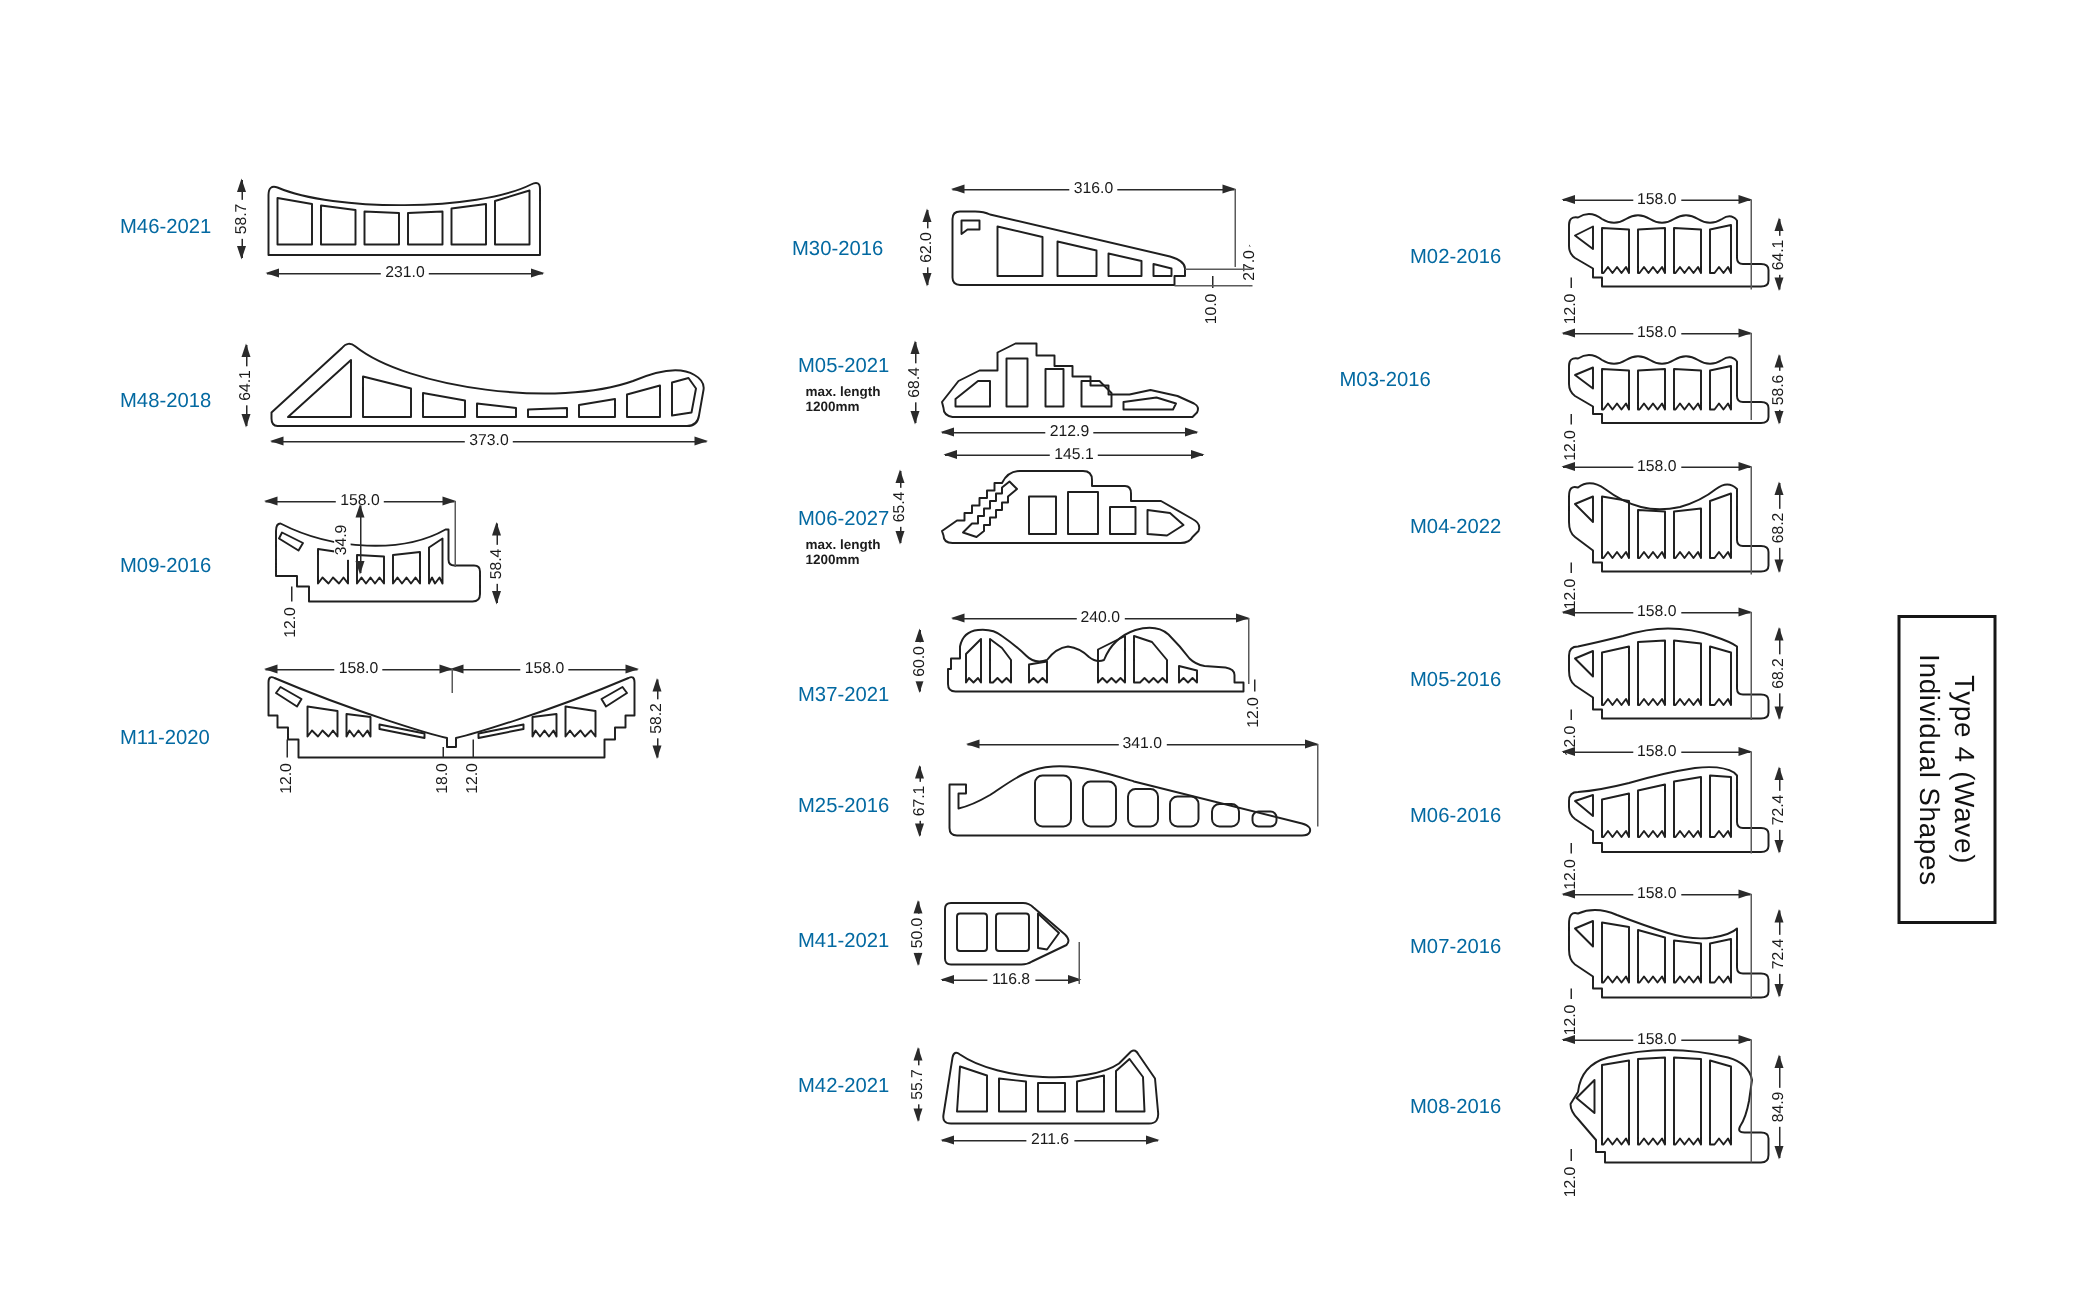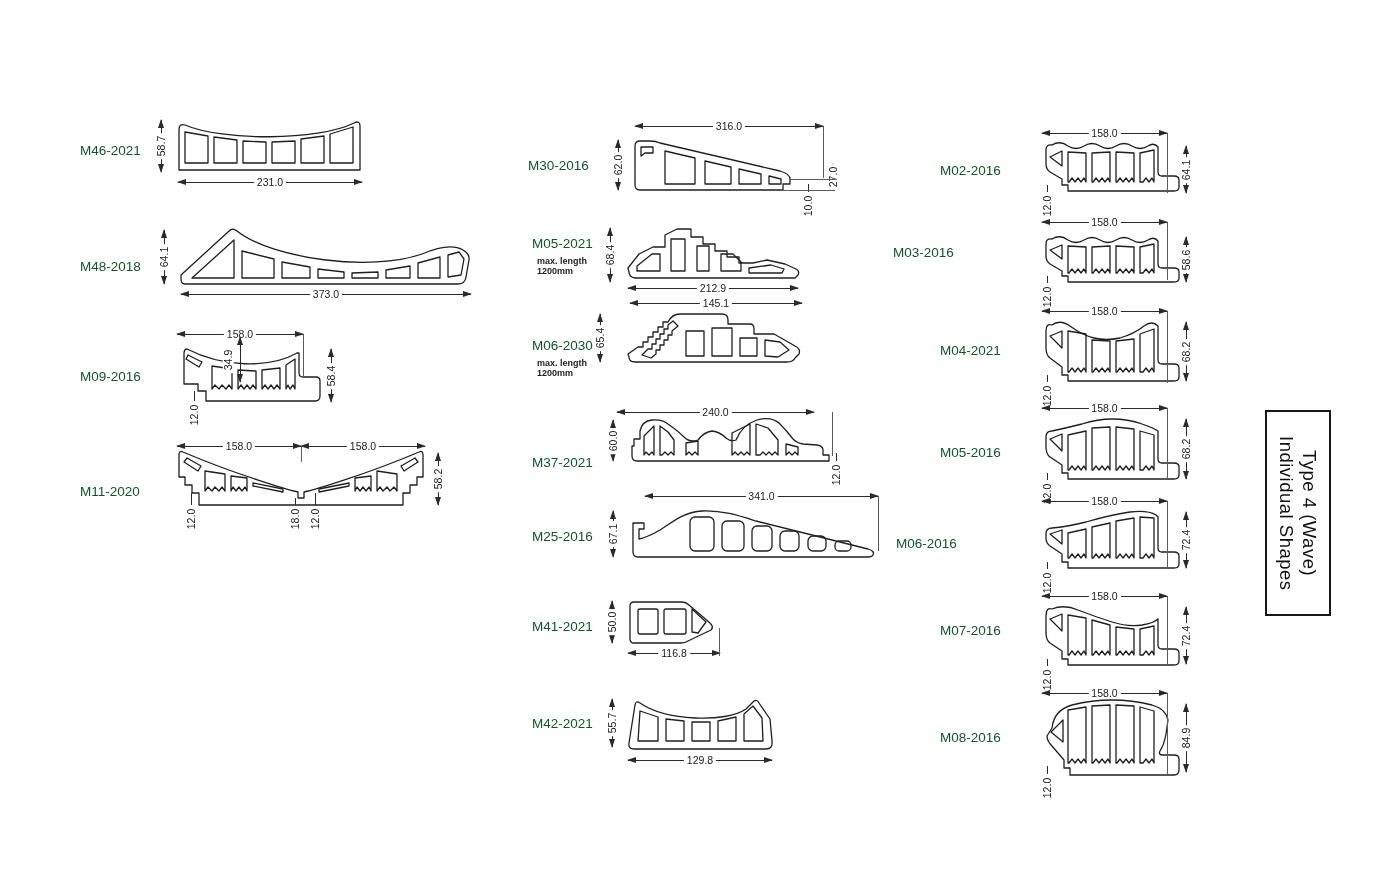--- a/index.html
+++ b/index.html
@@ -1,18 +1,18 @@
 <!DOCTYPE html>
 <html><head>
 <meta charset="utf-8">
 <style>
   html,body{margin:0;padding:0;background:#fff;}
   .sheet{position:relative;width:1400px;height:875px;background:#ffffff;overflow:hidden;
          font-family:"Liberation Sans",sans-serif;color:#1a1a1a;}
-  .mlabel{position:absolute;font-size:13.5px;color:#14532d;white-space:nowrap;}
+  .mlabel{position:absolute;font-size:13.5px;color:#0369a1;white-space:nowrap;}
   .mnote{position:absolute;font-size:9px;font-weight:bold;color:#1c1c1c;white-space:nowrap;}
   svg.shape{position:absolute;overflow:visible;}
   svg.shape path, svg.shape rect{fill:none;stroke:#1f1f1f;stroke-width:1.3;
         stroke-linejoin:round;stroke-linecap:round;}
   
   .hdim{position:absolute;height:0;border-top:1px solid #2a2a2a;}
   .hdim .a{position:absolute;width:0;height:0;}
   .hdim .al{left:-1px;top:-4px;border-top:3px solid transparent;border-bottom:3px solid transparent;border-right:9px solid #2a2a2a;}
   .hdim .ar{right:-1px;top:-4px;border-top:3px solid transparent;border-bottom:3px solid transparent;border-left:9px solid #2a2a2a;}
   .hdim .lbl{position:absolute;left:50%;top:-1px;transform:translate(-50%,-50%);
@@ -193,21 +193,21 @@
       <i class="a at"></i>
       <i class="a ab"></i>
       <span class="lbl">68.4</span>
     </div>
   <div class="hdim" style="left:628px;top:288px;width:170px">
       <i class="a al"></i>
       <i class="a ar"></i>
       <span class="lbl">212.9</span>
     </div>
 
-  <div class="mlabel" style="left:532px;top:338px">M06-2030</div>
+  <div class="mlabel" style="left:532px;top:338px">M06-2027</div>
   <div class="mnote" style="left:537px;top:358px">max. length</div>
   <div class="mnote" style="left:537px;top:368px">1200mm</div>
   <svg class="shape" style="left:626px;top:310px" width="180" height="56" viewBox="0 0 180 56">
     <path d="M2,44 L12,37 L17,37 L17,32 L22,32 L22,27 L27,27 L27,22 L32,22 L32,17 L37,17 L37,12 L42,12 Q46,4 54,4 L96,4 Q102,4 102,10 L102,14 L124,14 Q128,14 128,19 L128,24 L148,24 L169,36 Q175,39 173,44 L169,48 Q167,52 161,52 L9,52 Q3,52 3,47 Z"></path>
     <path d="M16,45 L22,39 L26,39 L26,34 L30,34 L30,29 L34,29 L34,24 L38,24 L38,19 L42,19 L42,15 L47,11 L52,16 L46,21 L46,25 L42,25 L42,30 L38,30 L38,35 L34,35 L34,40 L30,40 L30,44 L25,48 Z"></path>
     <path d="M60,21 L78,21 L78,46 L60,46 Z"></path>
       <path d="M86,18 L106,18 L106,46 L86,46 Z"></path>
     <path d="M114,28 L131,28 L131,46 L114,46 Z"></path>
       <path d="M139,30 L154,32 L163,40 L152,47 L139,46 Z"></path>
   </svg>
@@ -225,21 +225,21 @@
   <div class="mlabel" style="left:532px;top:455px">M37-2021</div>
   <svg class="shape" style="left:628px;top:416px" width="206" height="52" viewBox="0 0 206 52">
     <path d="M12,23 L12,15 Q14,5 24,4 Q34,3 40,8 Q50,15 56,21 Q62,27 70,24 Q76,16 84,15 Q92,16 98,22 Q103,26 108,24 Q114,9 129,4 Q143,0 151,7 Q159,15 165,23 Q169,27 175,28 L189,29 Q195,30 195,34 L195,39 L201,39 L201,45 L9,45 Q4,45 4,40 L4,30 L6,30 L6,23 Z"></path>
     <path d="M16,20 L26,10 L26,39 L24,36 L21,39 L18,36 L16,39 Z"></path>
     <path d="M32,10 L40,16 L46,24 L46,39 L43,36 L40,39 L37,36 L34,39 L32,39 Z"></path>
     <path d="M58,27 L70,25 L70,39 L67,36 L64,39 L61,36 L58,39 Z"></path>
     <path d="M104,17 L122,8 L122,39 L119,36 L116,39 L113,36 L110,39 L107,36 L104,39 Z"></path>
     <path d="M128,8 L140,12 L150,24 L150,39 L147,36 L144,39 L141,36 L138,39 L135,36 L132,39 L128,39 Z"></path>
     <path d="M158,28 L170,31 L170,39 L167,36 L164,39 L161,36 L158,39 Z"></path>
   </svg>
-  <div class="hdim" style="left:617px;top:412px;width:197px">
+  <div class="hdim" style="left:635px;top:412px;width:197px">
       <i class="a al"></i>
       <i class="a ar"></i>
       <span class="lbl">240.0</span>
     </div>
   <div class="vdim" style="left:613px;top:420px;height:41px">
       <i class="a at"></i>
       <i class="a ab"></i>
       <span class="lbl">60.0</span>
     </div>
   <div class="vdim vout" style="left:836px;top:453px;height:8px">
@@ -298,21 +298,21 @@
     <path d="M118,17 L127,9 L136,21 L137,44 L118,44 Z"></path>
   </svg>
   <div class="vdim" style="left:612px;top:699px;height:48px">
       <i class="a at"></i>
       <i class="a ab"></i>
       <span class="lbl">55.7</span>
     </div>
   <div class="hdim" style="left:628px;top:760px;width:144px">
       <i class="a al"></i>
       <i class="a ar"></i>
-      <span class="lbl">129.8</span>
+      <span class="lbl">211.6</span>
     </div>
 
   <div class="mlabel" style="left:940px;top:163px">M02-2016</div>
   <svg class="shape" style="left:1040px;top:140px" width="145" height="54" viewBox="0 0 145 54">
     <path d="M12,5 Q20,0 28,6 Q36,11 44,6 Q52,1 60,6 Q68,11 76,6 Q84,1 92,6 Q100,11 108,6 Q114,2 118,7 L118,32 Q118,36 122,36 L134,36 Q139,36 139,40 L139,47 Q139,51 134,51 L28,51 L28,45 L22,45 L22,39 L10,32 Q6,29 6,24 L6,10 Q6,4 12,5 Z"></path>
     <path d="M10,17 L22,11 L22,26 Z"></path>
     <path d="M28,12 L46,13 L46,42 L44,38 L41,42 L38,38 L35,42 L32,38 L29,42 L28,42 Z"></path>
     <path d="M52,13 L70,12 L70,42 L68,38 L65,42 L62,38 L59,42 L56,38 L53,42 L52,42 Z"></path>
     <path d="M76,12 L94,13 L94,42 L92,38 L89,42 L86,38 L83,42 L80,38 L77,42 L76,42 Z"></path>
     <path d="M100,13 L114,10 L114,42 L112,38 L109,42 L106,38 L103,42 L100,42 Z"></path>
@@ -349,21 +349,21 @@
   <div class="vdim" style="left:1186px;top:237px;height:45px">
       <i class="a at"></i>
       <i class="a ab"></i>
       <span class="lbl">58.6</span>
     </div>
   <div class="vdim vout" style="left:1047px;top:276px;height:7px">
       <span class="lbl">12.0</span>
     </div>
   <div class="xline" style="left:1167px;top:222px;width:1px;height:58px"></div>
 
-  <div class="mlabel" style="left:940px;top:343px">M04-2021</div>
+  <div class="mlabel" style="left:940px;top:343px">M04-2022</div>
   <svg class="shape" style="left:1040px;top:318px" width="145" height="66" viewBox="0 0 145 66">
     <path d="M12,7 Q20,1 30,8 Q42,17 54,20 Q66,23 80,20 Q94,16 104,8 Q112,2 118,8 L118,42 Q118,46 122,46 L134,46 Q139,46 139,50 L139,59 Q139,63 134,63 L28,63 L28,57 L22,57 L22,49 L10,40 Q6,37 6,30 L6,13 Q6,5 12,7 Z"></path>
     <path d="M10,18 L22,13 L22,30 Z"></path>
     <path d="M28,13 L46,16 L46,54 L44,50 L41,54 L38,50 L35,54 L32,50 L29,54 L28,54 Z"></path>
     <path d="M52,22 L70,23 L70,54 L68,50 L65,54 L62,50 L59,54 L56,50 L53,54 L52,54 Z"></path>
     <path d="M76,23 L94,21 L94,54 L92,50 L89,54 L86,50 L83,54 L80,50 L77,54 L76,54 Z"></path>
     <path d="M100,16 L114,11 L114,54 L112,50 L109,54 L106,50 L103,54 L100,54 Z"></path>
   </svg>
   <div class="hdim" style="left:1042px;top:311px;width:125px">
       <i class="a al"></i>
@@ -397,21 +397,21 @@
   <div class="vdim" style="left:1186px;top:419px;height:60px">
       <i class="a at"></i>
       <i class="a ab"></i>
       <span class="lbl">68.2</span>
     </div>
   <div class="vdim vout" style="left:1047px;top:473px;height:7px">
       <span class="lbl">12.0</span>
     </div>
   <div class="xline" style="left:1167px;top:408px;width:1px;height:72px"></div>
 
-  <div class="mlabel" style="left:896px;top:536px">M06-2016</div>
+  <div class="mlabel" style="left:940px;top:536px">M06-2016</div>
   <svg class="shape" style="left:1040px;top:508px" width="145" height="62" viewBox="0 0 145 62">
     <path d="M12,20 Q26,19 46,14 Q70,7 90,4 Q108,2 116,7 L118,9 L118,40 Q118,44 122,44 L134,44 Q139,44 139,48 L139,56 Q139,60 134,60 L28,60 L28,54 L22,54 L22,46 L10,38 Q6,35 6,30 L6,26 Q6,20 12,20 Z"></path>
     <path d="M10,26 L22,22 L22,36 Z"></path>
     <path d="M28,25 L46,21 L46,50 L44,46 L41,50 L38,46 L35,50 L32,46 L29,50 L28,50 Z"></path>
     <path d="M52,19 L70,15 L70,50 L68,46 L65,50 L62,46 L59,50 L56,46 L53,50 L52,50 Z"></path>
     <path d="M76,13 L94,10 L94,50 L92,46 L89,50 L86,46 L83,50 L80,46 L77,50 L76,50 Z"></path>
     <path d="M100,9 L114,10 L114,50 L112,46 L109,50 L106,46 L103,50 L100,50 Z"></path>
   </svg>
   <div class="hdim" style="left:1042px;top:501px;width:125px">
       <i class="a al"></i>

